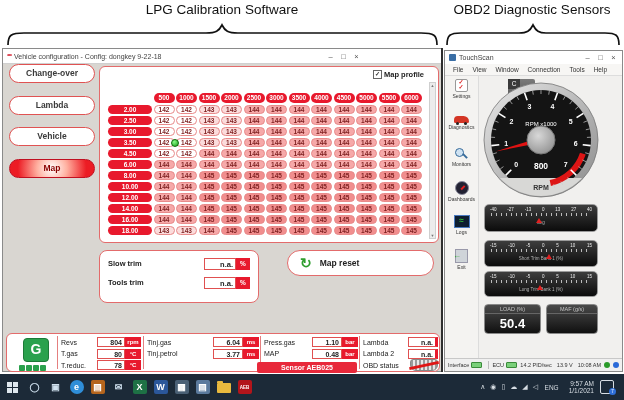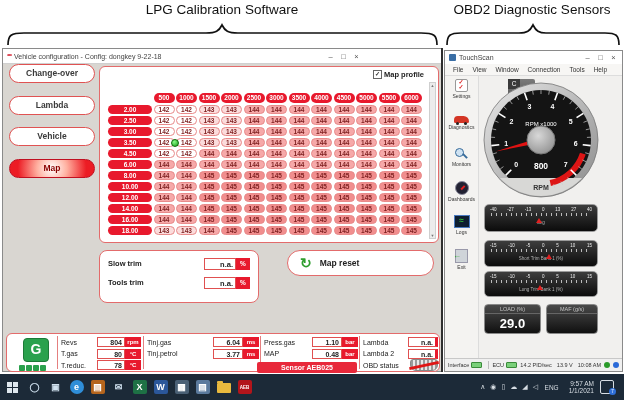--- a/index.html
+++ b/index.html
@@ -672,21 +672,21 @@
           <div>15</div>
         </div>
         <div class="bg-strip"></div>
         <div class="bg-pointer" style="left: calc(49% - 3px);"></div>
         <div class="bg-label">Long Trim Bank 1 (%)</div>
       </div>
     </div>
   <div id="readouts">
       <div class="readout">
         <div class="ro-label">LOAD (%)</div>
-        <div class="ro-value">29.0</div>
+        <div class="ro-value">50.4</div>
       </div>
       <div class="readout">
         <div class="ro-label">MAF (g/s)</div>
       </div>
     </div>
 
   <div id="obd-statusbar">
     <span>Interface</span>
     <span class="led"></span>
     <span class="sb-sep"></span>

